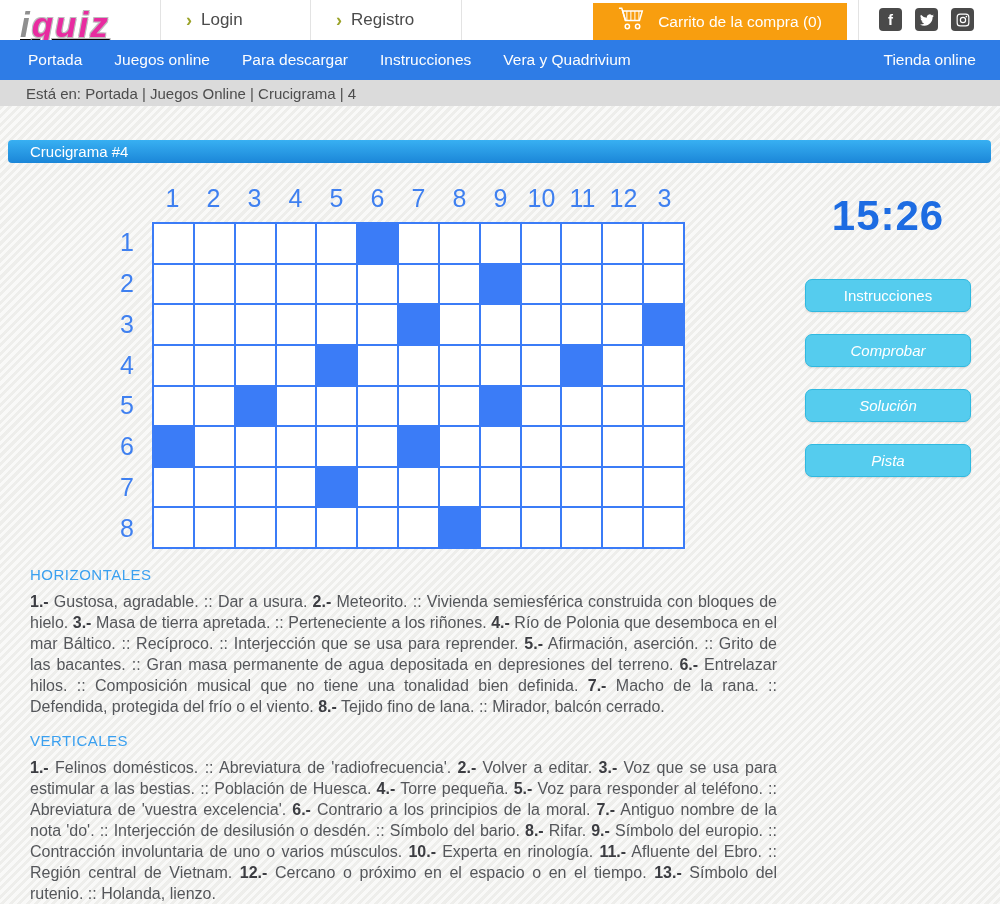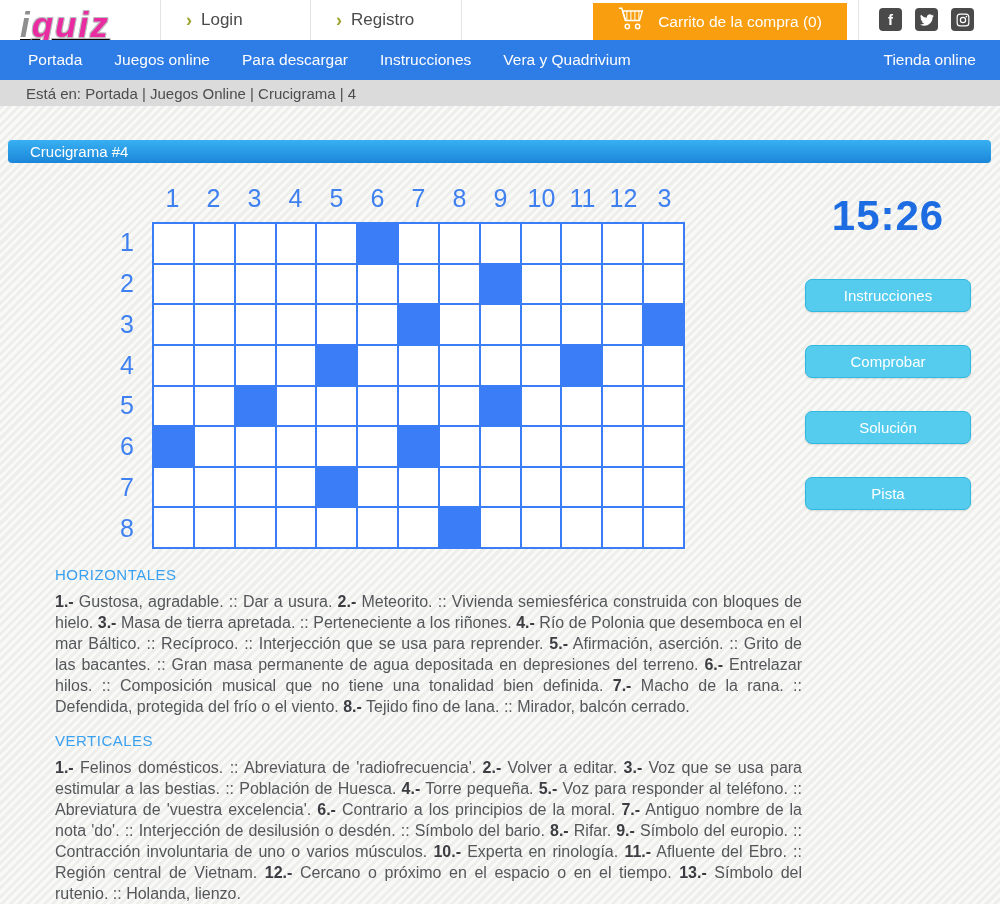--- a/index.html
+++ b/index.html
@@ -48,24 +48,24 @@
   .row-labels { position:absolute; left:108px; top:222px; width:38px; height:327px; display:flex; flex-direction:column; }
   .row-labels span { flex:1; display:flex; align-items:center; justify-content:center; font-size:25px; font-weight:300; color:#3f80f0; }
   .grid { position:absolute; left:152px; top:222px; width:533px; height:327px; background:#3b7cf7; padding:2px; display:grid; grid-template-columns:repeat(13,1fr); grid-template-rows:repeat(8,1fr); gap:2px; }
   .cell { background:#ffffff; cursor:text; }
   .cell.blocked { background:#3b7cf7; cursor:default; }
 
   
   .side { position:absolute; left:805px; top:192px; width:166px; text-align:center; }
   .timer { font-size:42px; font-weight:bold; color:#1d6ce2; letter-spacing:1px; }
   .side-btn { display:block; width:166px; height:33px; margin:0 auto; background:#55ccee; border:1px solid #2fb9e0; border-radius:7px; color:#fff; font-size:15px; font-family:inherit; cursor:pointer; box-shadow:0 1px 2px rgba(0,0,0,.12); }
-  .sb1 { margin-top:39px; } .sb2,.sb3,.sb4 { margin-top:33px; }
-
-  
-  .clues { position:absolute; left:30px; width:747px;margin-left:25px; }
+  .sb1 { margin-top:39px; } .sb2,.sb3,.sb4 { margin-top:22px;font-style:italic; }
+
+  
+  .clues { position:absolute; left:30px; width:747px; }
   .clues-h { top:566px; } .clues-v { top:732px; }
   .clues h3 { font-size:15px; font-weight:normal; color:#3aa0f0; letter-spacing:.5px; margin-bottom:8px; }
   .clues p { font-size:16px; line-height:21px; color:#54565a; text-align:justify; }
   .clues p b { color:#3c3d42; }
 </style>
 </head>
 <body>
 
 <div class="page">
 

